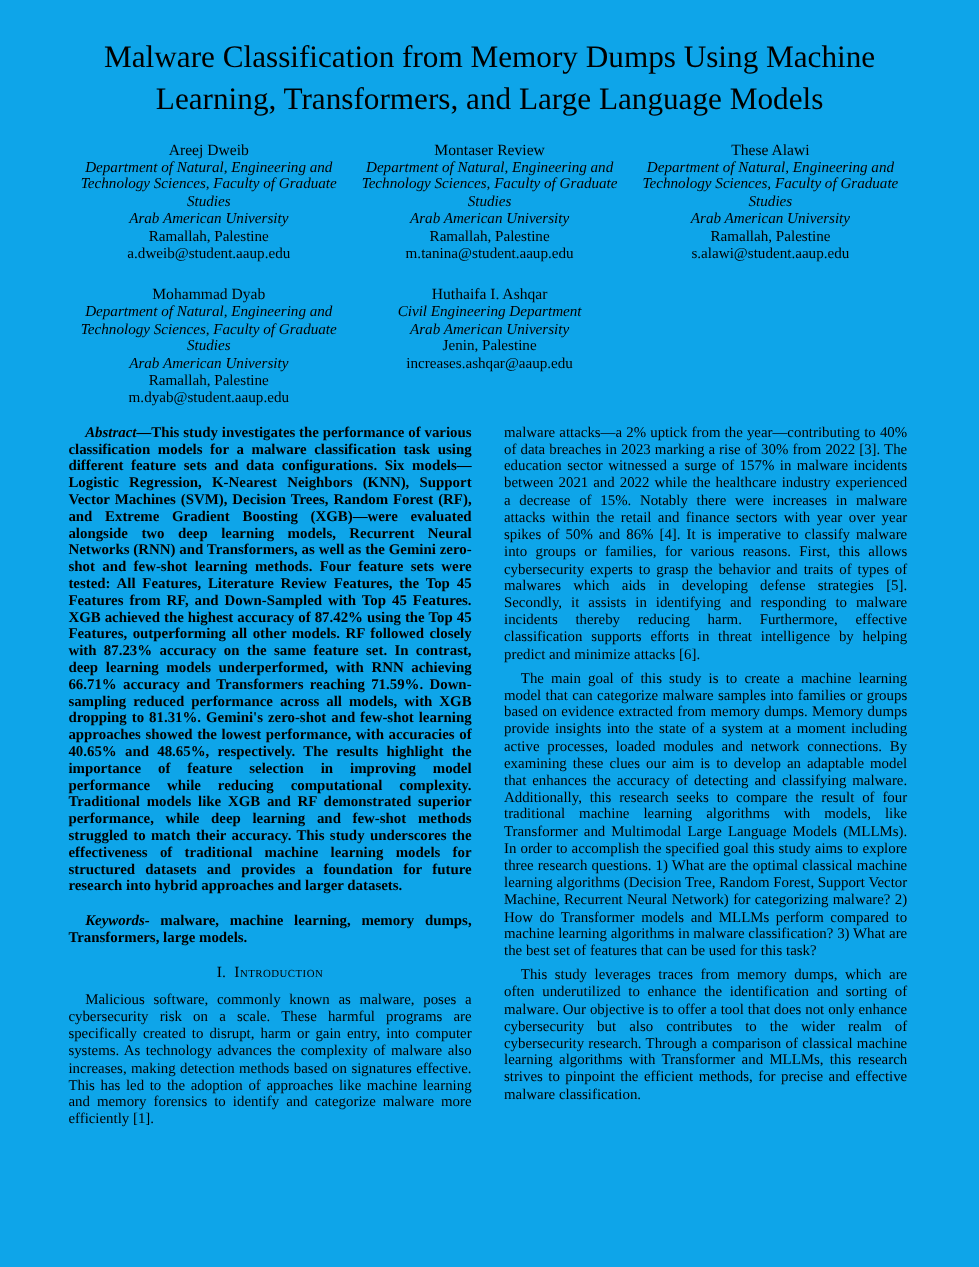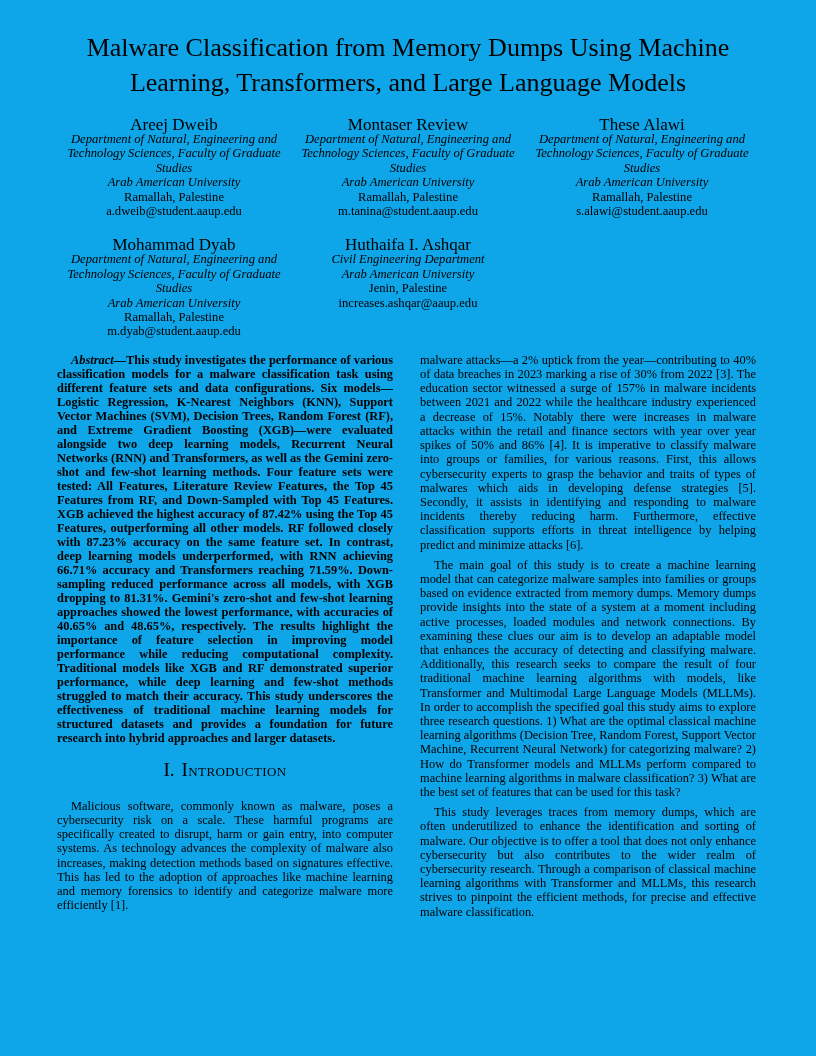--- a/index.html
+++ b/index.html
@@ -26,21 +26,21 @@
     grid-template-columns: repeat(3, 1fr);
     margin: 17px 57px 0 57px;
     row-gap: 19px;
   }
   .author {
     text-align: center;
     font-size: 12.6px;
     line-height: 14.4px;
     padding: 0 9px;
   }
-  .author .name { font-size: 17px; line-height: 15px; }
+  .author .name { font-size: 13px; line-height: 15px; }
   .author .aff { font-style: italic; }
   .author .univ { font-style: italic; }
   .cols {
     display: flex;
     gap: 27px;
     margin: 14px 60px 0 57px;
   }
   .col { flex: 1; min-width: 0; }
   .abstract {
     font-weight: bold;
@@ -53,24 +53,24 @@
   .keywords {
     font-weight: bold;
     font-size: 12.4px;
     line-height: 14px;
     text-align: justify;
     text-indent: 14px;
     margin-top: 15px;
   }
   .keywords .label { font-style: italic; }
   .sec-heading {
-    font-size: 19px;
+    font-size: 13px;
     font-weight: 400;
     text-align: center;
-    margin: 14px 0 18px 0;
+    margin: 14px 0 8px 0;
   }
   .sec-heading .sc {
     font-variant: small-caps;
     margin-left: 7px;
     letter-spacing: 0.4px;
   }
   .body {
     font-size: 12.4px;
     line-height: 14.2px;
     text-align: justify;
@@ -121,20 +121,21 @@
       <div class="loc">Jenin, Palestine</div>
       <div class="email">increases.ashqar@aaup.edu</div>
     </div>
     <div class="author"></div>
   </div>
 
   <div class="cols">
 
     <div class="col">
       <p class="abstract"><span class="label">Abstract—</span><span>This study investigates the performance of various classification models for a malware classification task using different feature sets and data configurations. Six models—Logistic Regression, K-Nearest Neighbors (KNN), Support Vector Machines (SVM), Decision Trees, Random Forest (RF), and Extreme Gradient Boosting (XGB)—were evaluated alongside two deep learning models, Recurrent Neural Networks (RNN) and Transformers, as well as the Gemini zero-shot and few-shot learning methods. Four feature sets were tested: All Features, Literature Review Features, the Top 45 Features from RF, and Down-Sampled with Top 45 Features. XGB achieved the highest accuracy of 87.42% using the Top 45 Features, outperforming all other models. RF followed closely with 87.23% accuracy on the same feature set. In contrast, deep learning models underperformed, with RNN achieving 66.71% accuracy and Transformers reaching 71.59%. Down-sampling reduced performance across all models, with XGB dropping to 81.31%. Gemini's zero-shot and few-shot learning approaches showed the lowest performance, with accuracies of 40.65% and 48.65%, respectively. The results highlight the importance of feature selection in improving model performance while reducing computational complexity. Traditional models like XGB and RF demonstrated superior performance, while deep learning and few-shot methods struggled to match their accuracy. This study underscores the effectiveness of traditional machine learning models for structured datasets and provides a foundation for future research into hybrid approaches and larger datasets.</span></p>
+      <p class="keywords"><span class="label">Keywords-</span><span> malware, machine learning, memory dumps, Transformers, large models.</span></p>
       <h2 class="sec-heading"><span>I.</span><span class="sc">Introduction</span></h2>
       <p class="body indent">Malicious software, commonly known as malware, poses a cybersecurity risk on a scale. These harmful programs are specifically created to disrupt, harm or gain entry, into computer systems. As technology advances the complexity of malware also increases, making detection methods based on signatures effective. This has led to the adoption of approaches like machine learning and memory forensics to identify and categorize malware more efficiently [1].</p>
     </div>
 
     <div class="col">
       <p class="body">malware attacks—a 2% uptick from the year—contributing to 40% of data breaches in 2023 marking a rise of 30% from 2022 [3]. The education sector witnessed a surge of 157% in malware incidents between 2021 and 2022 while the healthcare industry experienced a decrease of 15%. Notably there were increases in malware attacks within the retail and finance sectors with year over year spikes of 50% and 86% [4]. It is imperative to classify malware into groups or families, for various reasons. First, this allows cybersecurity experts to grasp the behavior and traits of types of malwares which aids in developing defense strategies [5]. Secondly, it assists in identifying and responding to malware incidents thereby reducing harm. Furthermore, effective classification supports efforts in threat intelligence by helping predict and minimize attacks [6].</p>
       <p class="body indent">The main goal of this study is to create a machine learning model that can categorize malware samples into families or groups based on evidence extracted from memory dumps. Memory dumps provide insights into the state of a system at a moment including active processes, loaded modules and network connections. By examining these clues our aim is to develop an adaptable model that enhances the accuracy of detecting and classifying malware. Additionally, this research seeks to compare the result of four traditional machine learning algorithms with models, like Transformer and Multimodal Large Language Models (MLLMs). In order to accomplish the specified goal this study aims to explore three research questions. 1) What are the optimal classical machine learning algorithms (Decision Tree, Random Forest, Support Vector Machine, Recurrent Neural Network) for categorizing malware? 2) How do Transformer models and MLLMs perform compared to machine learning algorithms in malware classification? 3) What are the best set of features that can be used for this task?</p>
       <p class="body indent">This study leverages traces from memory dumps, which are often underutilized to enhance the identification and sorting of malware. Our objective is to offer a tool that does not only enhance cybersecurity but also contributes to the wider realm of cybersecurity research. Through a comparison of classical machine learning algorithms with Transformer and MLLMs, this research strives to pinpoint the efficient methods, for precise and effective malware classification.</p>
     </div>
 

